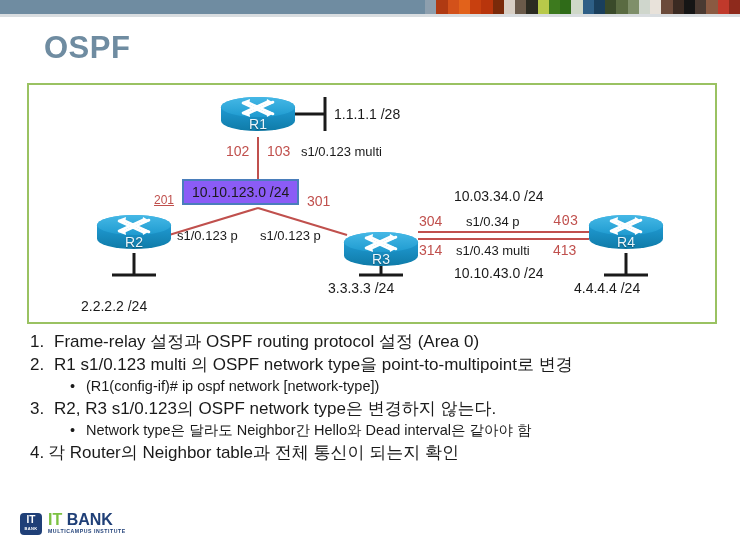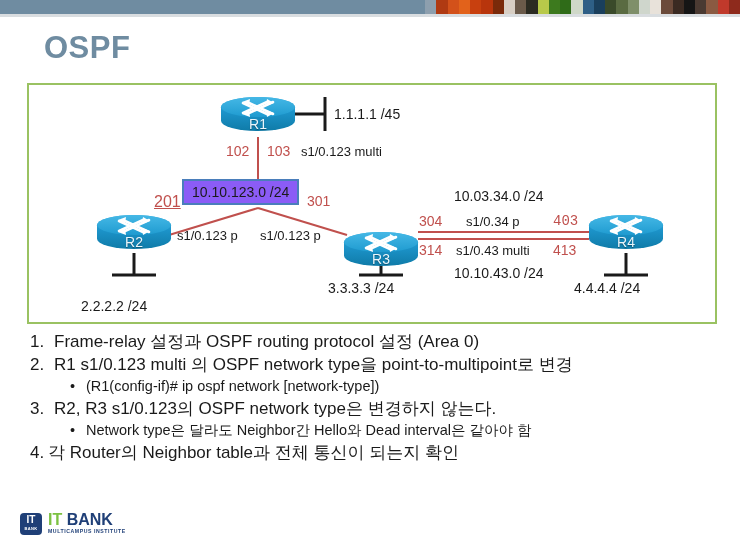--- a/index.html
+++ b/index.html
@@ -148,21 +148,21 @@
       </g>
       <g fill="#ffffff">
         <polygon points="46,2 53,6 45,9"></polygon>
         <polygon points="28,13 21,17 29,20"></polygon>
         <polygon points="46,20 53,16 45,13"></polygon>
         <polygon points="28,9 21,5 29,2"></polygon>
       </g>
     </svg>
     <div class="rt-label">R1</div>
   </div>
-  <div class="txt" style="left:305px;top:21px;font-size:14px;">1.1.1.1 /45</div>
+  <div class="txt" style="left:305px;top:21px;font-size:14px;">1.1.1.1 /28</div>
   <div class="txt red" style="left:197px;top:58px;font-size:14px;">102</div>
   <div class="txt red" style="left:238px;top:58px;font-size:14px;">103</div>
   <div class="txt" style="left:272px;top:59px;font-size:13px;">s1/0.123 multi</div>
 
   <div class="netbox" style="left:153px;top:94px;">10.10.123.0 /24</div>
 
   <div class="router" style="left:68px;top:130px;">
     <div class="rt-body"></div>
     <div class="rt-top"></div>
     <svg class="rt-arrows" viewBox="0 0 74 22">
@@ -174,21 +174,21 @@
       </g>
       <g fill="#ffffff">
         <polygon points="46,2 53,6 45,9"></polygon>
         <polygon points="28,13 21,17 29,20"></polygon>
         <polygon points="46,20 53,16 45,13"></polygon>
         <polygon points="28,9 21,5 29,2"></polygon>
       </g>
     </svg>
     <div class="rt-label">R2</div>
   </div>
-  <div class="txt red" style="left:125px;top:108px;font-size:16px;text-decoration:underline;">201</div>
+  <div class="txt red" style="left:125px;top:108px;font-size:12px;text-decoration:underline;">201</div>
   <div class="txt" style="left:148px;top:143px;font-size:13px;">s1/0.123 p</div>
   <div class="lanlabel" style="left:52px;top:195px;font-size:14px;margin-top:18px;">2.2.2.2 /24</div>
 
   <div class="router" style="left:315px;top:130px;margin-top:17px;">
     <div class="rt-body"></div>
     <div class="rt-top"></div>
     <svg class="rt-arrows" viewBox="0 0 74 22">
       <g stroke="#ffffff" stroke-width="2.6" fill="none" stroke-linecap="round">
         <path d="M22 16 L46 5"></path>
           <path d="M28 6 L52 17"></path>

